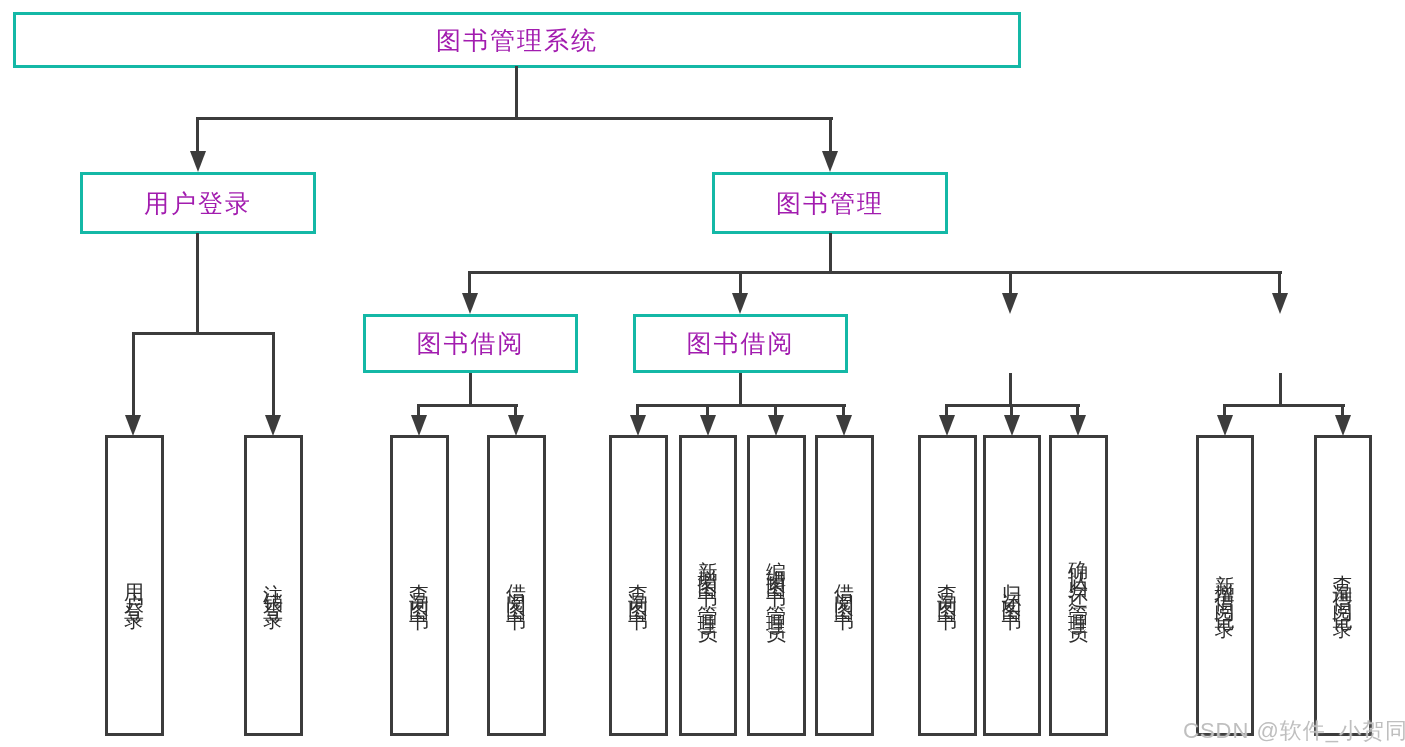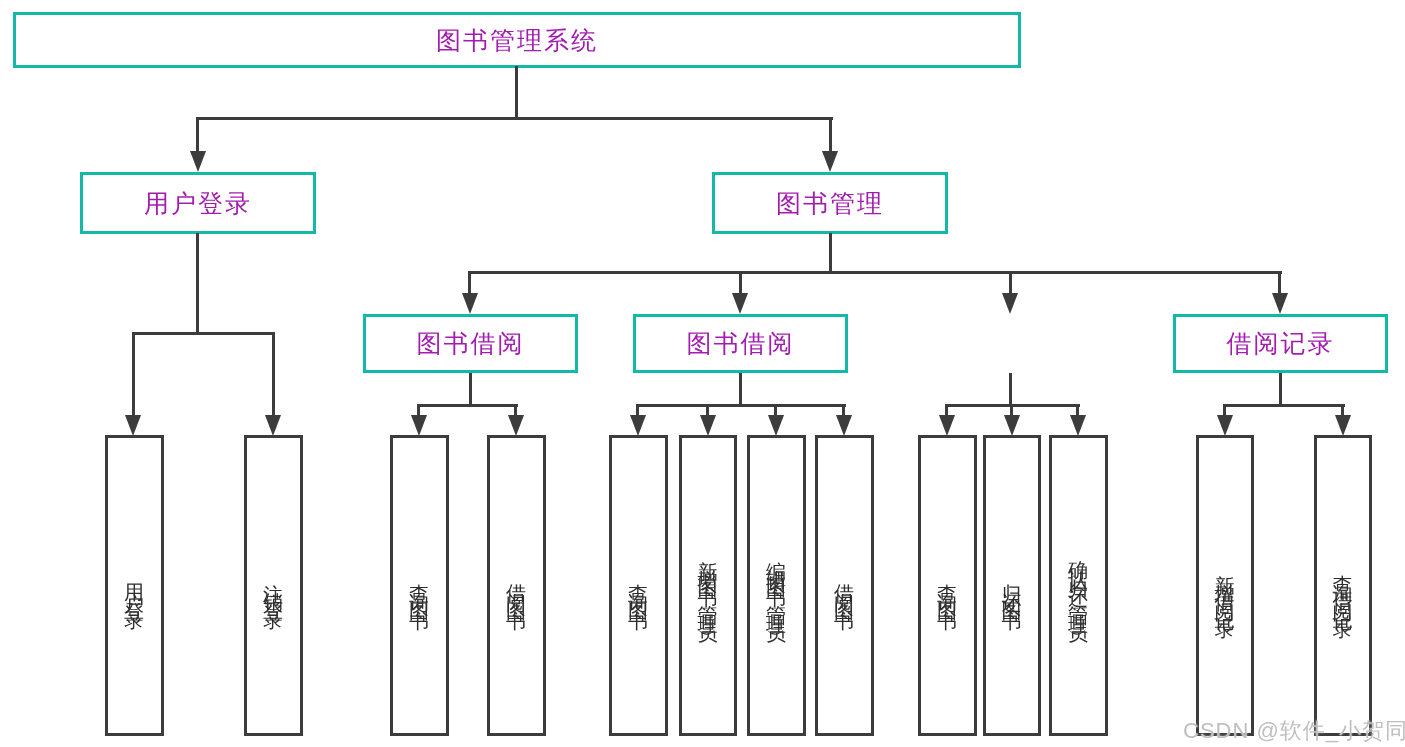--- a/index.html
+++ b/index.html
@@ -71,21 +71,20 @@
 
 <div class="canvas">
 
   <div class="node" style="left:13px; top:12px; width:1008px; height:56px;">图书管理系统</div>
 
   <div class="node" style="left:80px; top:172px; width:236px; height:62px;">用户登录</div>
   <div class="node" style="left:712px; top:172px; width:236px; height:62px;">图书管理</div>
 
   <div class="node" style="left:363px; top:314px; width:215px; height:59px;">图书借阅</div>
   <div class="node" style="left:633px; top:314px; width:215px; height:59px;">图书借阅</div>
-  <div class="node" style="left:1173px; top:314px; width:215px; height:59px;">借阅记录</div>
 
   <div class="vnode" style="left:105px; width:59px;">
     <span>用户登录</span>
   </div>
   <div class="vnode" style="left:244px; width:59px;">
     <span>注销登录</span>
   </div>
 
   <div class="vnode" style="left:390px; width:59px;">
     <span>查询图书</span>

